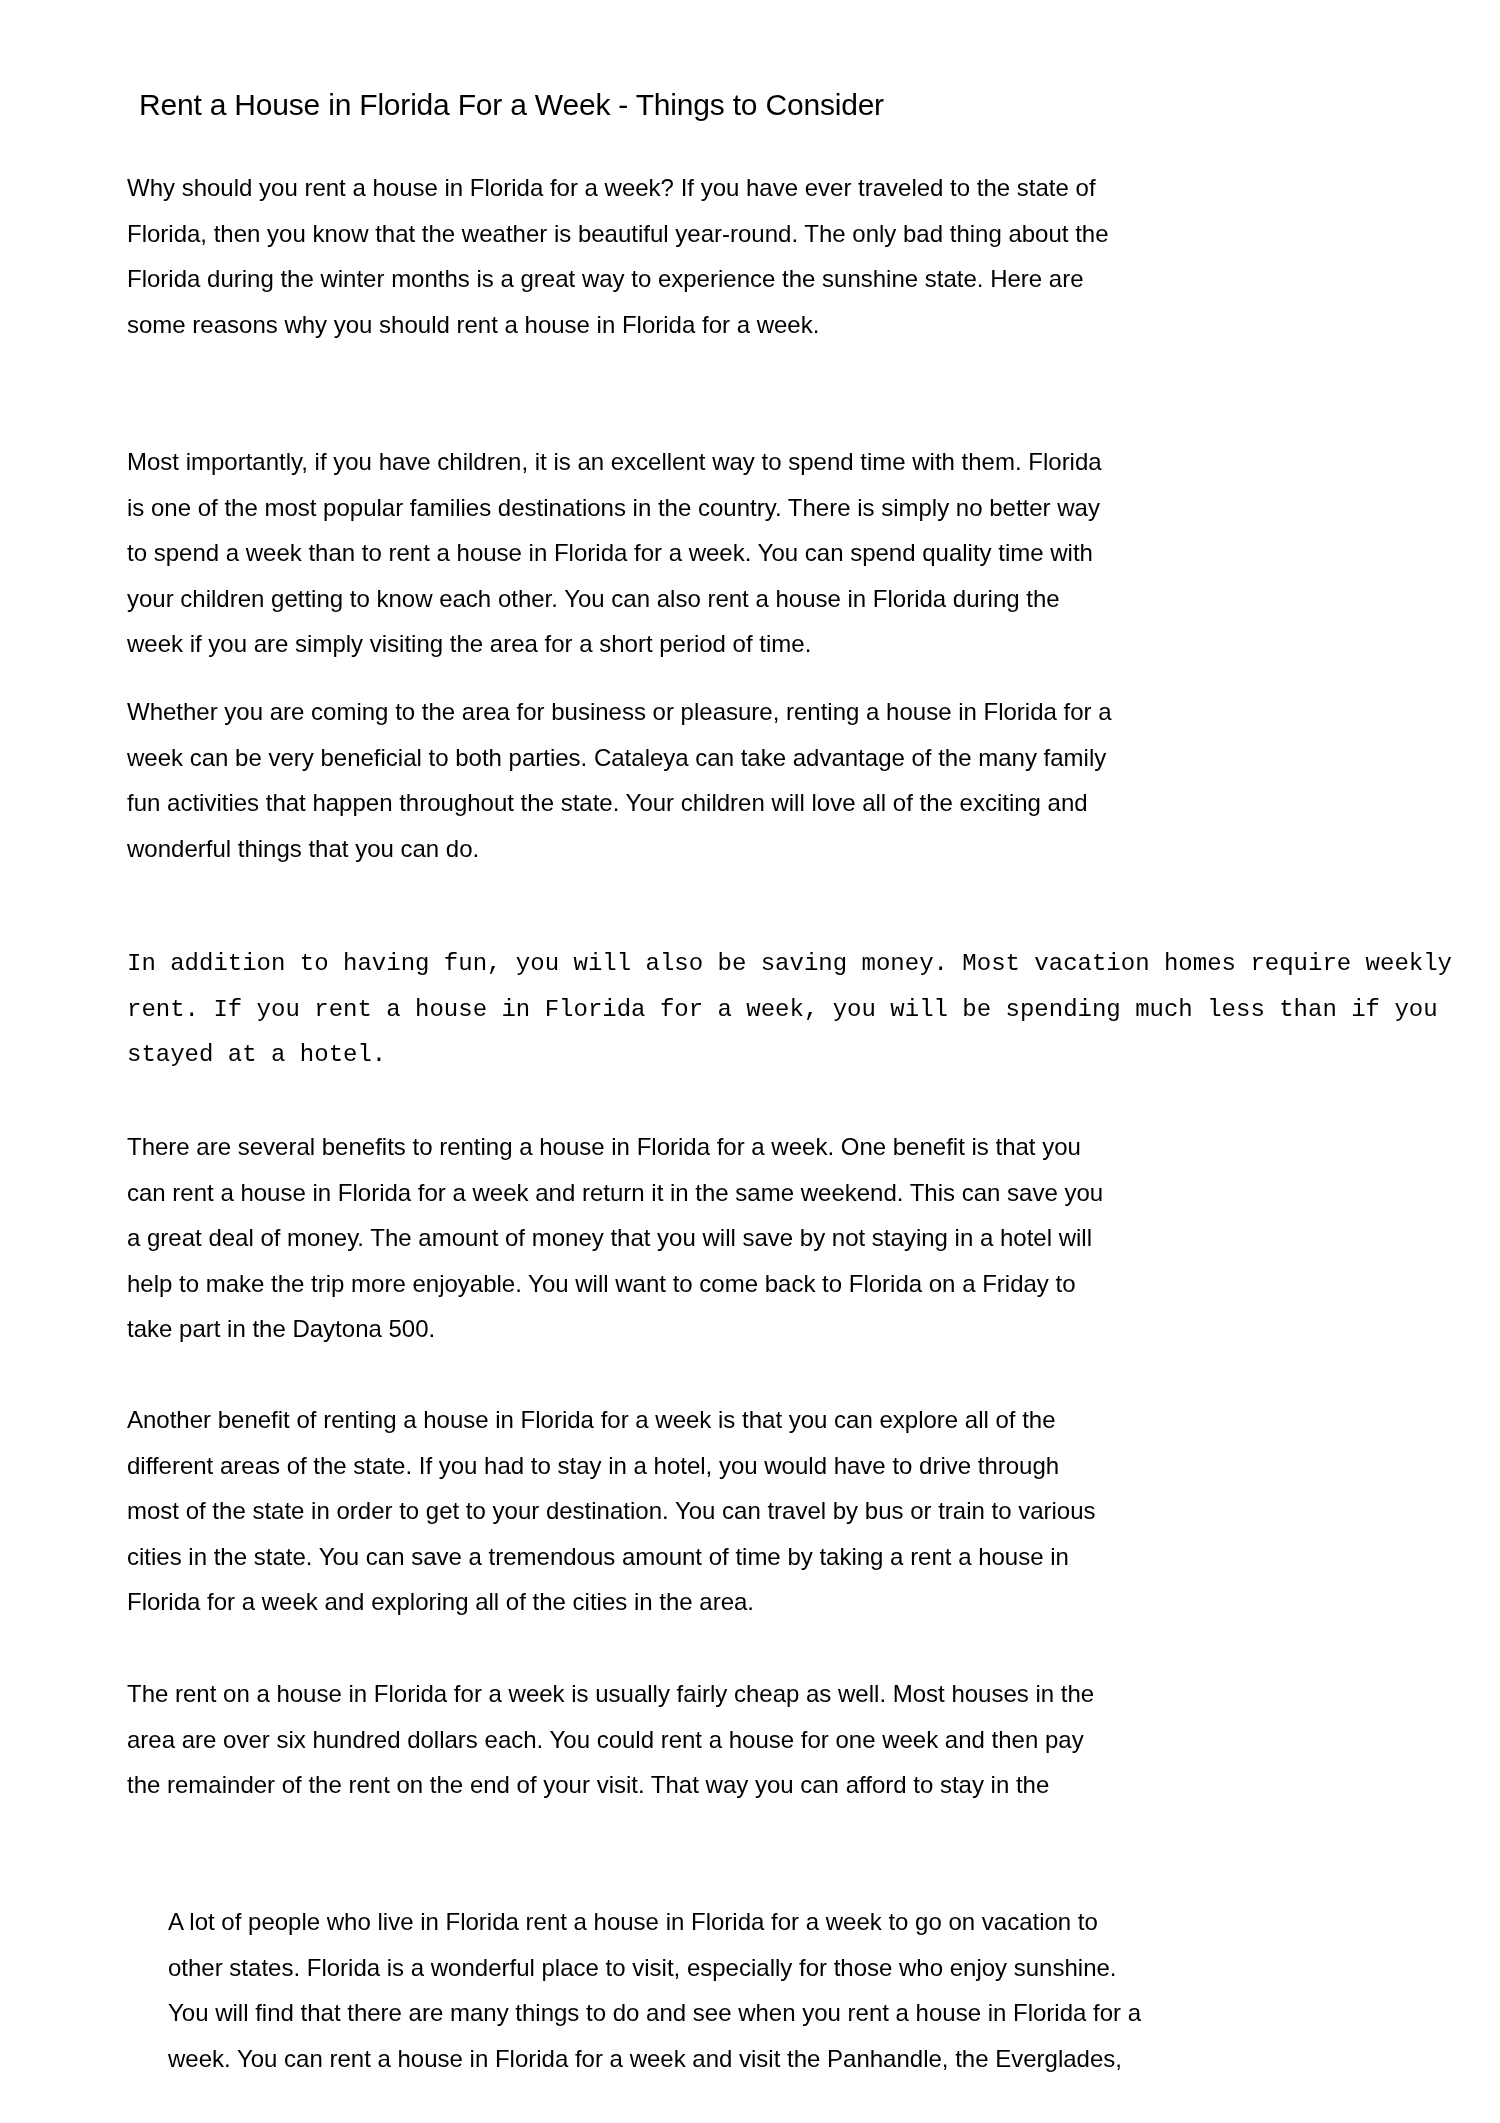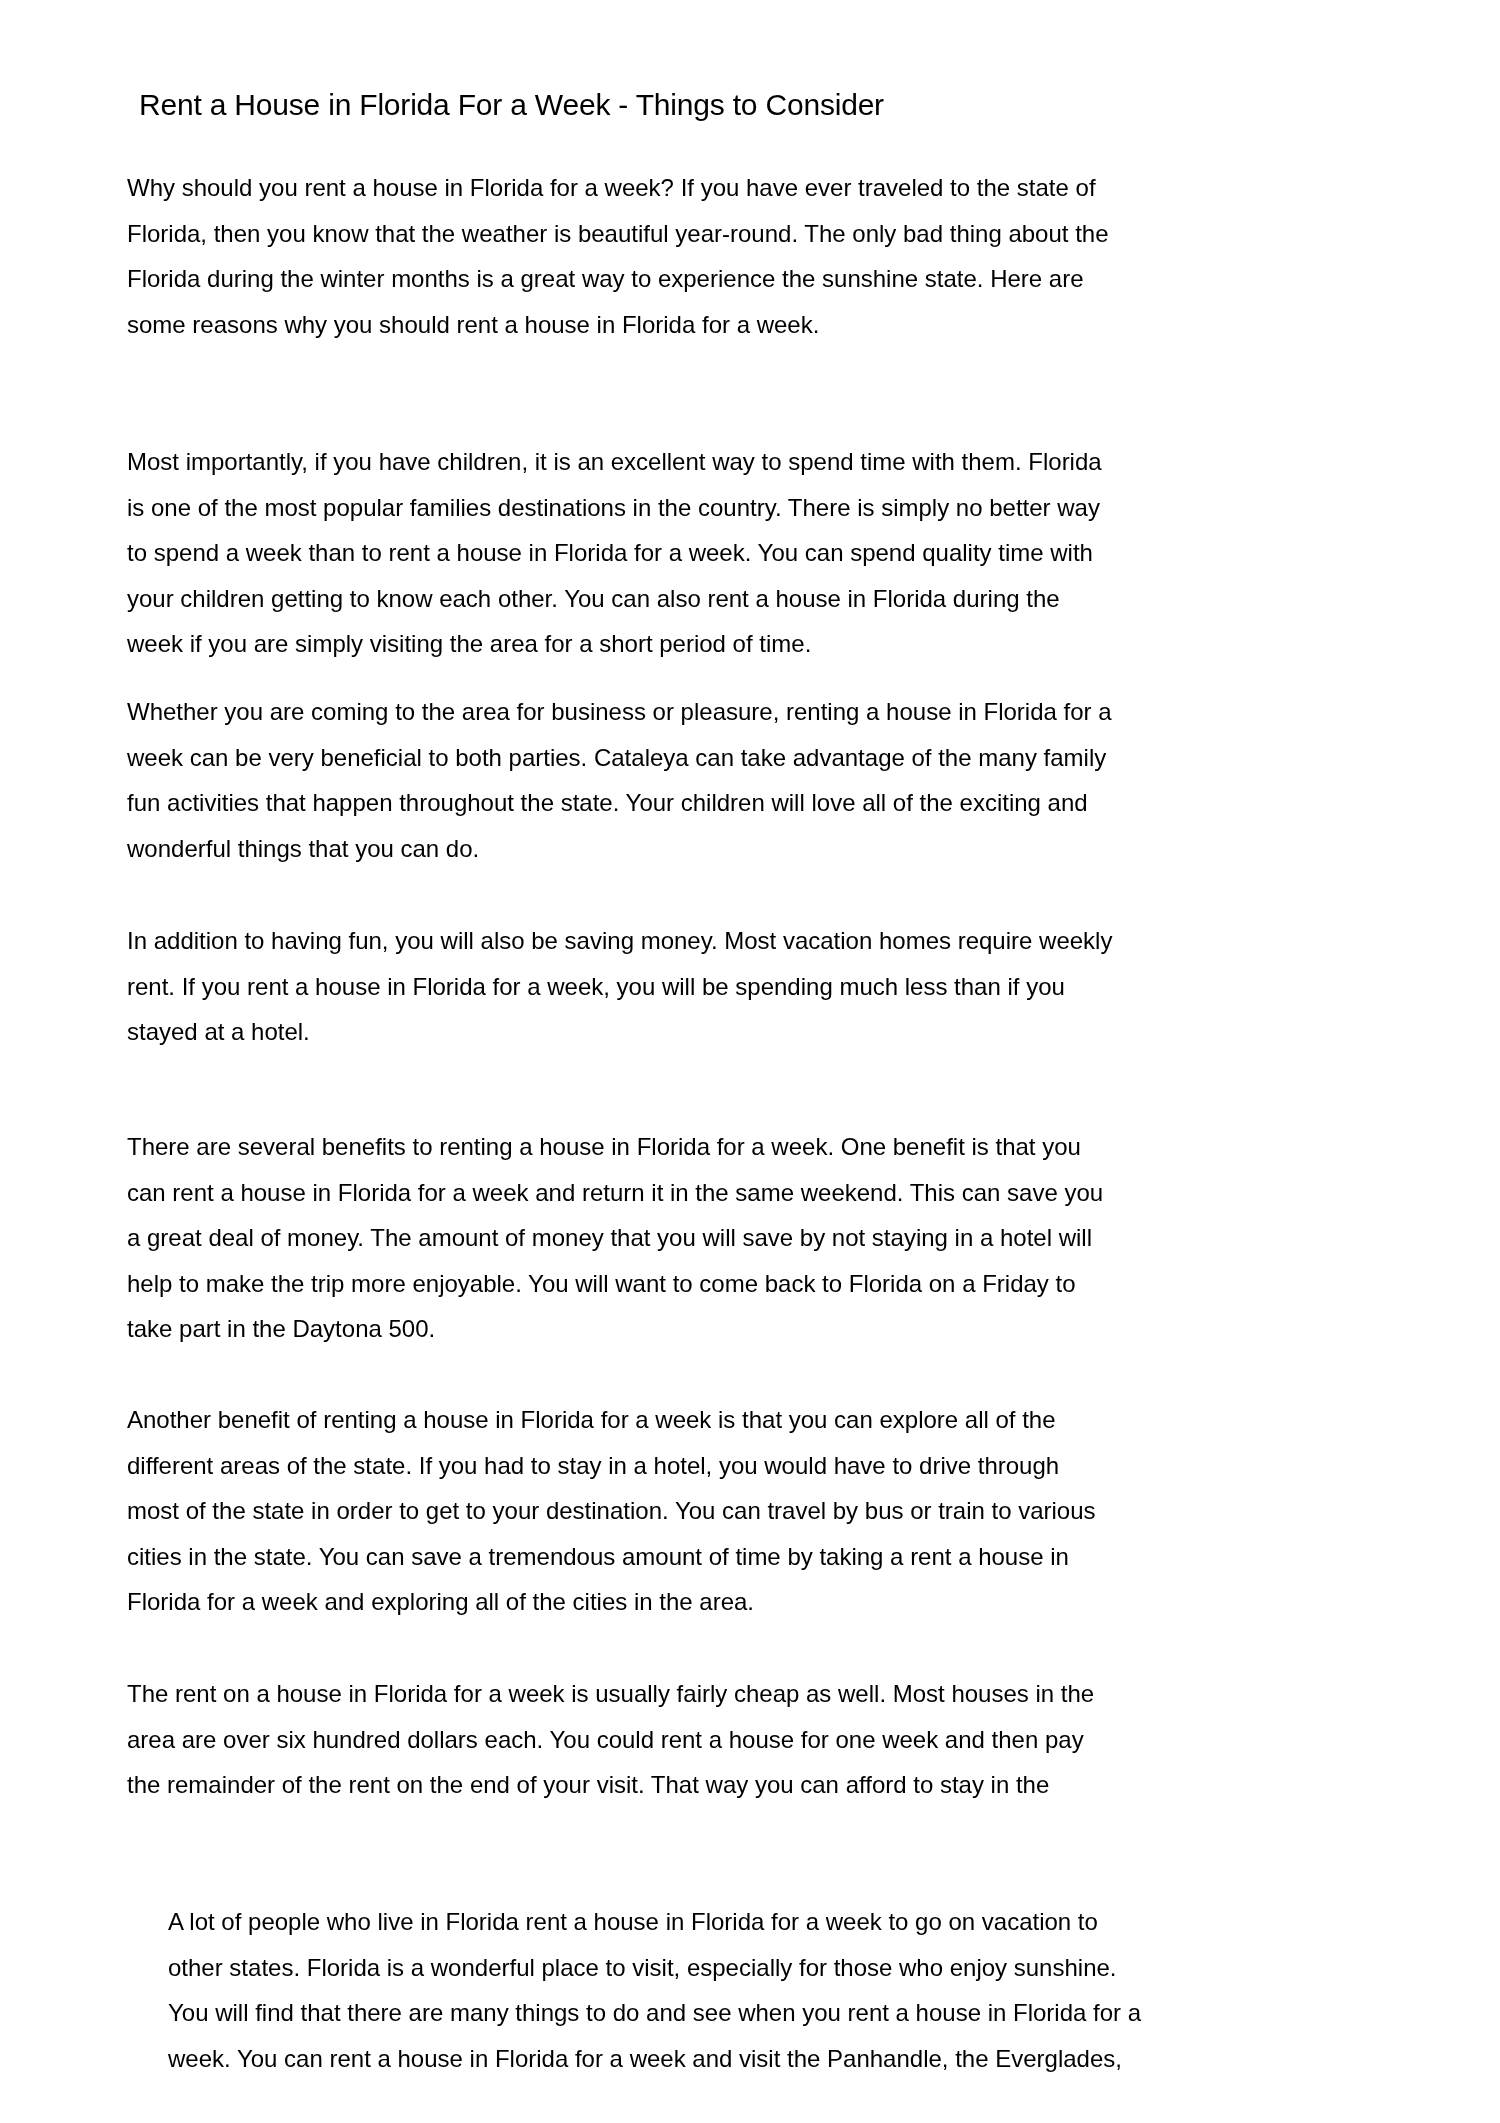--- a/index.html
+++ b/index.html
@@ -65,21 +65,21 @@
     <span class="line">week if you are simply visiting the area for a short period of time.</span>
   </p>
 
   <p class="para" style="top:689px;">
     <span class="line">Whether you are coming to the area for business or pleasure, renting a house in Florida for a</span>
     <span class="line">week can be very beneficial to both parties. Cataleya can take advantage of the many family</span>
     <span class="line">fun activities that happen throughout the state. Your children will love all of the exciting and</span>
     <span class="line">wonderful things that you can do.</span>
   </p>
 
-  <p class="para" style="top:918px;">
+  <p class="para" style="top:941px;font-family:Liberation Mono, monospace;">
     <span class="line">In addition to having fun, you will also be saving money. Most vacation homes require weekly</span>
     <span class="line">rent. If you rent a house in Florida for a week, you will be spending much less than if you</span>
     <span class="line">stayed at a hotel.</span>
   </p>
 
   <p class="para" style="top:1124px;">
     <span class="line">There are several benefits to renting a house in Florida for a week. One benefit is that you</span>
     <span class="line">can rent a house in Florida for a week and return it in the same weekend. This can save you</span>
     <span class="line">a great deal of money. The amount of money that you will save by not staying in a hotel will</span>
     <span class="line">help to make the trip more enjoyable. You will want to come back to Florida on a Friday to</span>

